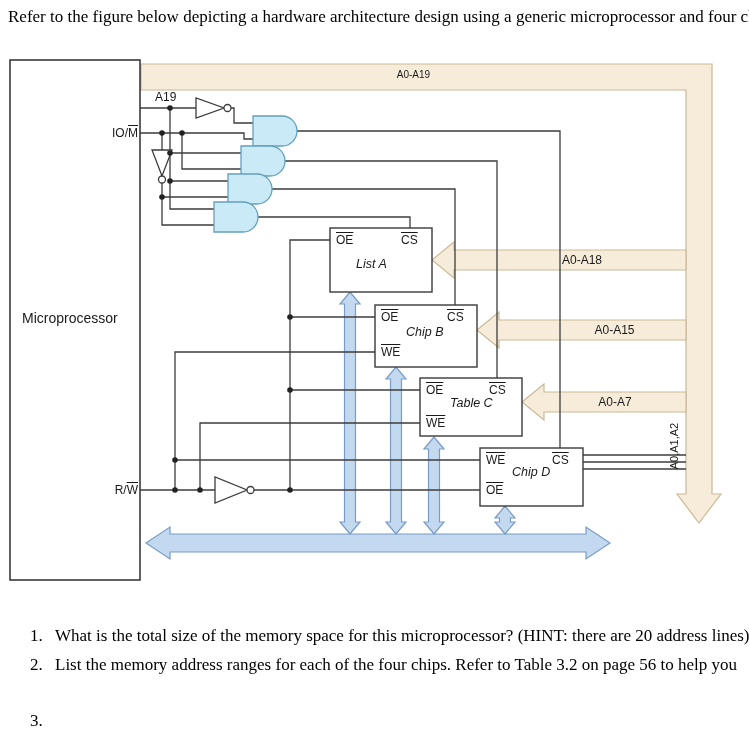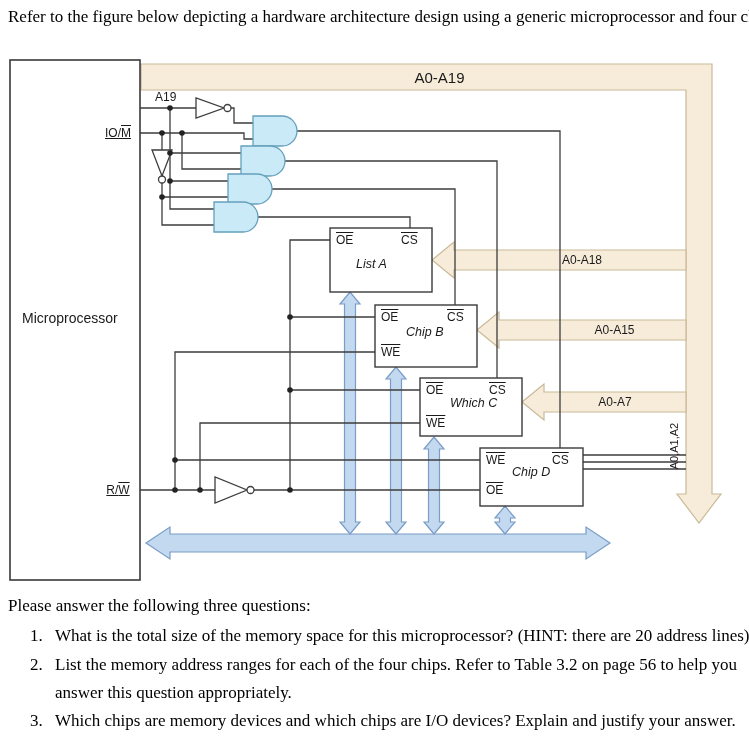--- a/index.html
+++ b/index.html
@@ -5,24 +5,24 @@
   html,body{margin:0;padding:0;background:#fff;}
   .page{position:relative;width:749px;height:747px;overflow:hidden;background:#fff;
         font-family:"Liberation Sans",sans-serif;}
   .diagram{position:absolute;left:0;top:0;z-index:1;}
   .lbl{position:absolute;z-index:2;font:12px "Liberation Sans",sans-serif;color:#1a1a1a;white-space:nowrap;}
   .ser{position:absolute;z-index:2;font:17px "Liberation Serif",serif;color:#000;white-space:nowrap;}
   .ov{text-decoration:overline;}
   .u{text-decoration:underline;}
   .chipname{font-style:italic;font-size:12.5px;}
   .ctr{text-align:center;}
-  .rgt{text-align:center;text-decoration:underline;}
+  .rgt{text-align:right;}
   .rot{transform:rotate(-90deg);font-size:11px;}
   .mp{font-size:14px;}
-  .bus{font-size:15px;margin-left:26px;}
+  .bus{font-size:10px;}
 </style>
 </head>
 <body>
 
 <div class="page">
 
   <div class="ser" style="left:8px;top:7px">Refer to the figure below depicting a hardware architecture design using a generic microprocessor and four chips</div>
 
   <svg class="diagram" width="749" height="747" viewBox="0 0 749 747">
 
@@ -116,35 +116,32 @@
   <div class="lbl" style="left:401px;top:233px"><span class="ov">CS</span></div>
   <div class="lbl chipname" style="left:356px;top:257px">List A</div>
 
   <div class="lbl" style="left:381px;top:310px"><span class="ov">OE</span></div>
   <div class="lbl" style="left:447px;top:310px"><span class="ov">CS</span></div>
   <div class="lbl chipname" style="left:406px;top:325px">Chip B</div>
   <div class="lbl" style="left:381px;top:345px"><span class="ov">WE</span></div>
 
   <div class="lbl" style="left:426px;top:383px"><span class="ov">OE</span></div>
   <div class="lbl" style="left:489px;top:383px"><span class="ov">CS</span></div>
-  <div class="lbl chipname" style="left:450px;top:396px">Which C</div>
+  <div class="lbl chipname" style="left:450px;top:396px">Table C</div>
   <div class="lbl" style="left:426px;top:416px"><span class="ov">WE</span></div>
 
   <div class="lbl" style="left:486px;top:453px"><span class="ov">WE</span></div>
   <div class="lbl" style="left:552px;top:453px"><span class="ov">CS</span></div>
   <div class="lbl chipname" style="left:512px;top:465px">Chip D</div>
   <div class="lbl" style="left:486px;top:483px"><span class="ov">OE</span></div>
 
   <div class="lbl ctr" style="left:454px;top:253px;width:256px">A0-A18</div>
   <div class="lbl ctr" style="left:521px;top:323px;width:187px">A0-A15</div>
   <div class="lbl ctr" style="left:544px;top:395px;width:142px">A0-A7</div>
   <div class="lbl rot ctr" style="left:637px;top:440px;width:74px">A0,A1,A2</div>
 
-  <div class="ser" style="left:8px;top:596px">Please answer the following three questions:</div>
   <div class="ser" style="left:30px;top:626px">1.</div>
   <div class="ser" style="left:55px;top:626px">What is the total size of the memory space for this microprocessor? (HINT: there are 20 address lines)</div>
   <div class="ser" style="left:30px;top:655px">2.</div>
   <div class="ser" style="left:55px;top:655px">List the memory address ranges for each of the four chips. Refer to Table 3.2 on page 56 to help you</div>
-  <div class="ser" style="left:55px;top:683px">answer this question appropriately.</div>
   <div class="ser" style="left:30px;top:711px">3.</div>
-  <div class="ser" style="left:55px;top:711px">Which chips are memory devices and which chips are I/O devices? Explain and justify your answer.</div>
 
 </div>
 
 </body></html>

